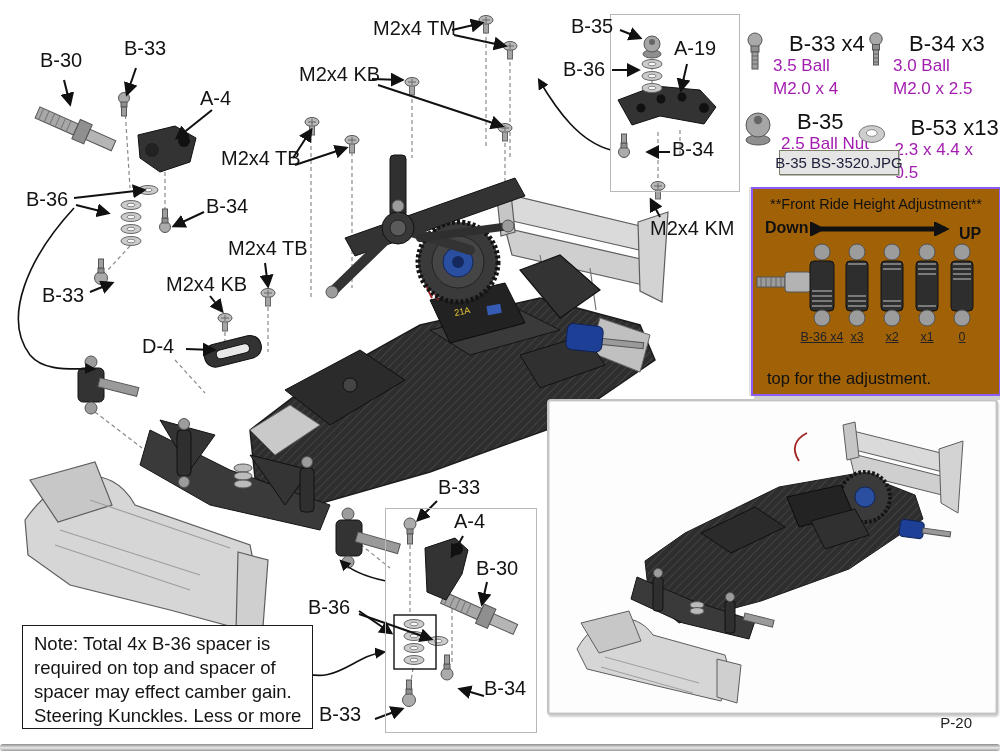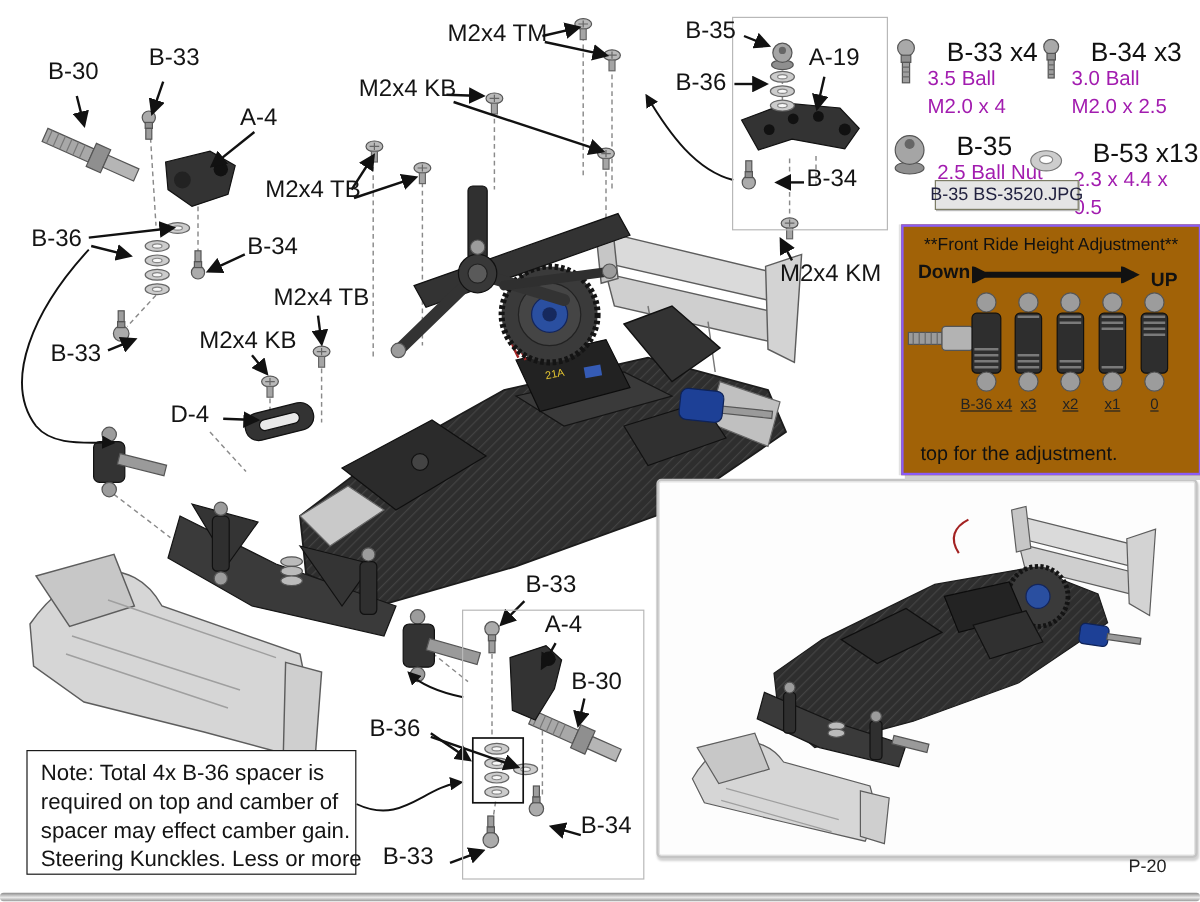--- a/index.html
+++ b/index.html
@@ -19,21 +19,21 @@
   
   #ride-box{position:absolute;left:751px;top:187px;width:246px;height:205px;background:#a16207;
             border:2px solid #8b5cf6;box-shadow:3px 4px 0 #cfcfcf, -2px 0 0 #e2e2e2;z-index:5;}
   #ride-title{position:absolute;left:0;top:7px;width:100%;text-align:center;font-size:14.5px;color:#111;}
   #ride-down{position:absolute;left:12px;top:30px;font-size:16px;font-weight:bold;text-align:center;}
   #ride-up{position:absolute;left:206px;top:36px;font-size:16px;font-weight:bold;}
   .spacer-label{position:absolute;top:141px;transform:translateX(-50%);font-size:12.5px;color:#222;white-space:nowrap;text-decoration:underline;}
   .ride-caption{position:absolute;left:14px;font-size:16.5px;color:#111;white-space:nowrap;}
   
   #note-box{position:absolute;left:22px;top:625px;width:262px;height:96px;border:1px solid #1a1a1a;
-            padding:6px 0 0 11px;background:#fff;z-index:6;}
+            padding:6px 16px 0 11px;background:#fff;z-index:6;}
   .note-line{font-size:18.5px;line-height:1.3;color:#141414;white-space:nowrap;}
   
   .sub-box{position:absolute;border:1px solid #b8b8b8;background:transparent;z-index:2;}
   
   #photo-box{position:absolute;left:547px;top:399px;width:447px;height:312px;background:#fdfdfd;
              border:2px solid #c4c4c4;border-radius:4px;box-shadow:0 0 0 1px #e4e4e4 inset,1px 2px 2px rgba(0,0,0,.18);z-index:4;}
   #page-number{position:absolute;right:28px;top:714px;font-size:15px;color:#222;z-index:6;margin-left:36px;}
   #footer-bar{position:absolute;left:0;top:744px;width:1000px;height:7px;border-radius:3px;
               background:linear-gradient(#8d8d8d,#e9e9e9 55%,#9a9a9a);z-index:6;}
 </style>
@@ -577,21 +577,21 @@
         <path d="M28,248 C48,212 86,208 104,234 L176,254 L182,276 L172,300 L104,284 L38,268 Z" fill="#d6d6d6"></path>
         <path d="M32,222 L80,210 L92,240 L50,252 Z" fill="#c7c7c7"></path>
         <path d="M168,258 L192,264 L188,302 L168,296 Z" fill="#cfcfcf"></path>
         <path d="M56,256 L150,282 M52,266 L144,292" stroke="#9f9f9f" fill="none"></path>
       </g>
     </svg>
   </div>
 
   <div id="note-box">
     <div class="note-line">Note: Total 4x B-36 spacer is</div>
-    <div class="note-line">required on top and camber of</div>
+    <div class="note-line">required on top and spacer of</div>
     <div class="note-line">spacer may effect camber gain.</div>
     <div class="note-line">Steering Kunckles. Less or more</div>
   </div>
 
   <div id="page-number">P-20</div>
   <div id="footer-bar"></div>
 
 </div>
 
 </body></html>

